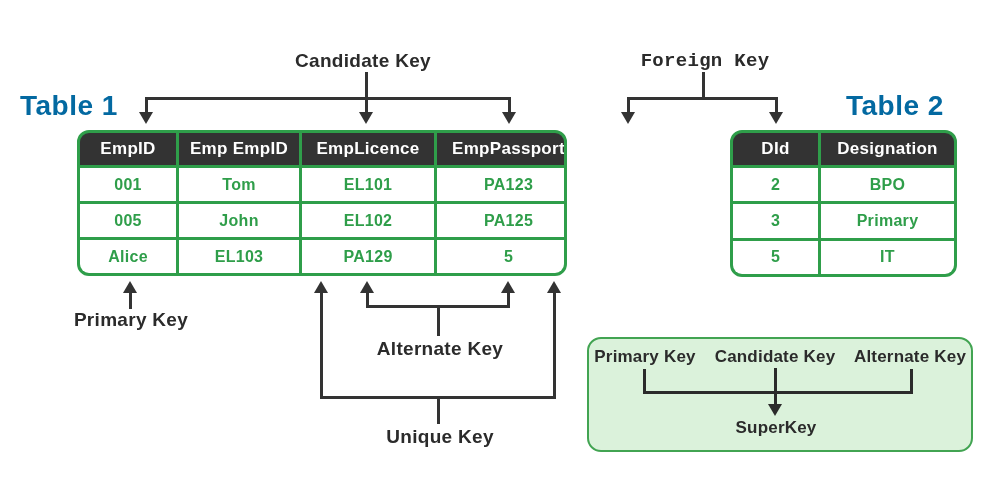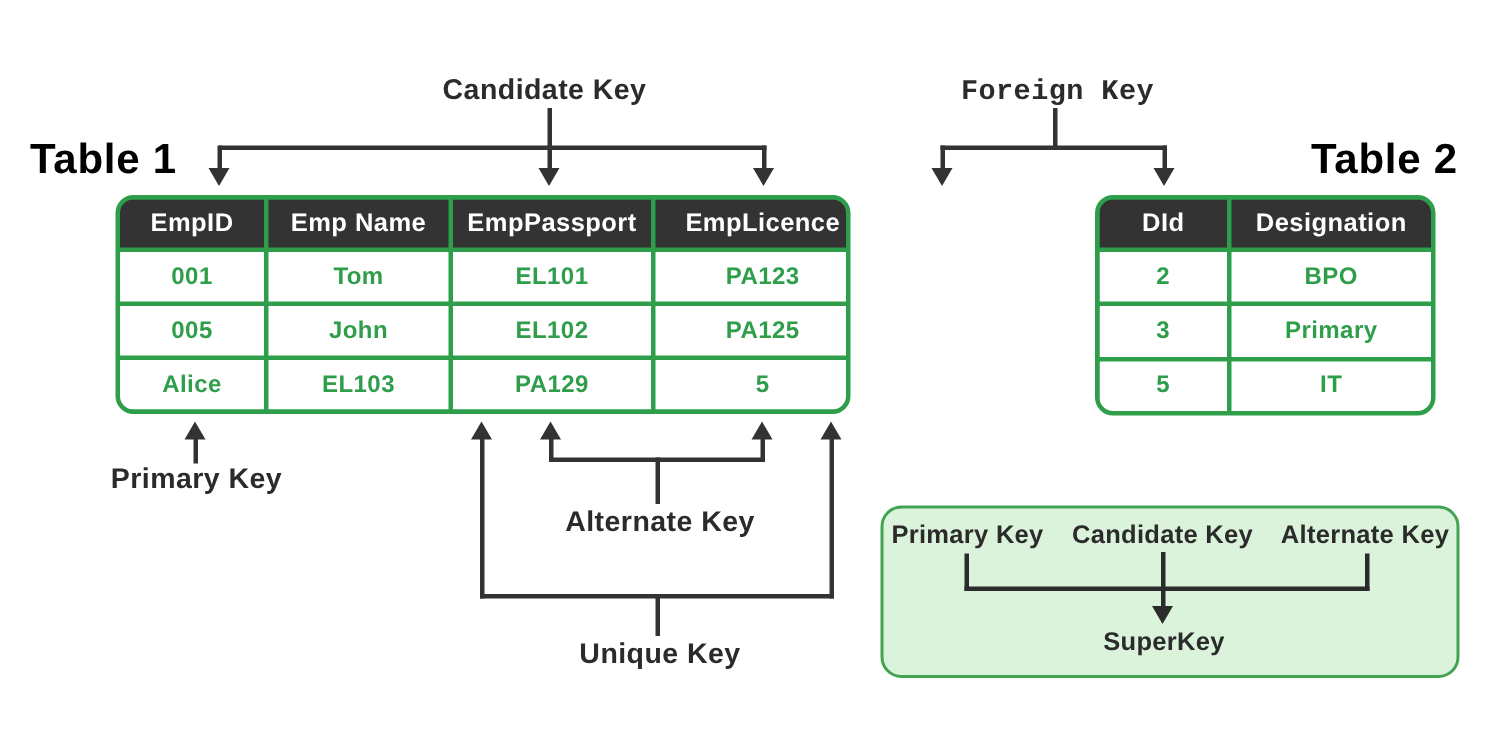--- a/index.html
+++ b/index.html
@@ -3,21 +3,21 @@
 <meta charset="utf-8">
 <style>
   html,body{margin:0;padding:0;background:#ffffff;}
   .stage{
     position:relative;width:1000px;height:500px;background:#ffffff;
     font-family:"Liberation Sans","DejaVu Sans",sans-serif;font-weight:700;
     overflow:hidden;
   }
   
   .tbl-title{
-    position:absolute;color:#000000;font-size:28px;letter-spacing:.5px;white-space:nowrap;
+    position:absolute;color:#0369a1;font-size:28px;letter-spacing:.5px;white-space:nowrap;
   }
   
   .tbl{
     position:absolute;display:grid;gap:3px;box-sizing:border-box;
     background:#2f9e4a;border:3px solid #2f9e4a;border-radius:12px;overflow:hidden;
   }
   .tbl1{left:77px;top:130px;width:490px;height:146px;
     grid-template-columns:96px 120px 132px 143px 1fr;
     grid-template-rows:32px 1fr 1fr 1fr;}
   .tbl2{left:730px;top:130px;width:227px;height:147px;
@@ -57,27 +57,27 @@
   .leg-arrS{position:absolute;width:0;height:0;
     border-left:7px solid transparent;border-right:7px solid transparent;
     border-top:12px solid #2b2b2b;}
 </style>
 </head>
 <body>
 
 <div class="stage">
 
   <div class="tbl-title" style="left:20px;top:90px;">Table 1</div>
-  <div class="tbl-title" style="left:874px;top:90px;text-align:center;">Table 2</div>
+  <div class="tbl-title" style="left:846px;top:90px;text-align:center;">Table 2</div>
 
   <div class="tbl tbl1">
     <div class="hcell">EmpID</div>
-    <div class="hcell">Emp Name</div>
+    <div class="hcell">Emp EmpID</div>
+    <div class="hcell">EmpLicence</div>
     <div class="hcell">EmpPassport</div>
-    <div class="hcell">EmpLicence</div>
     <div class="hcell">DId</div>
 
     <div class="cell">001</div>
     <div class="cell">Tom</div>
     <div class="cell">EL101</div>
     <div class="cell">PA123</div>
     <div class="cell">2</div>
 
     <div class="cell">005</div>
     <div class="cell">John</div>

